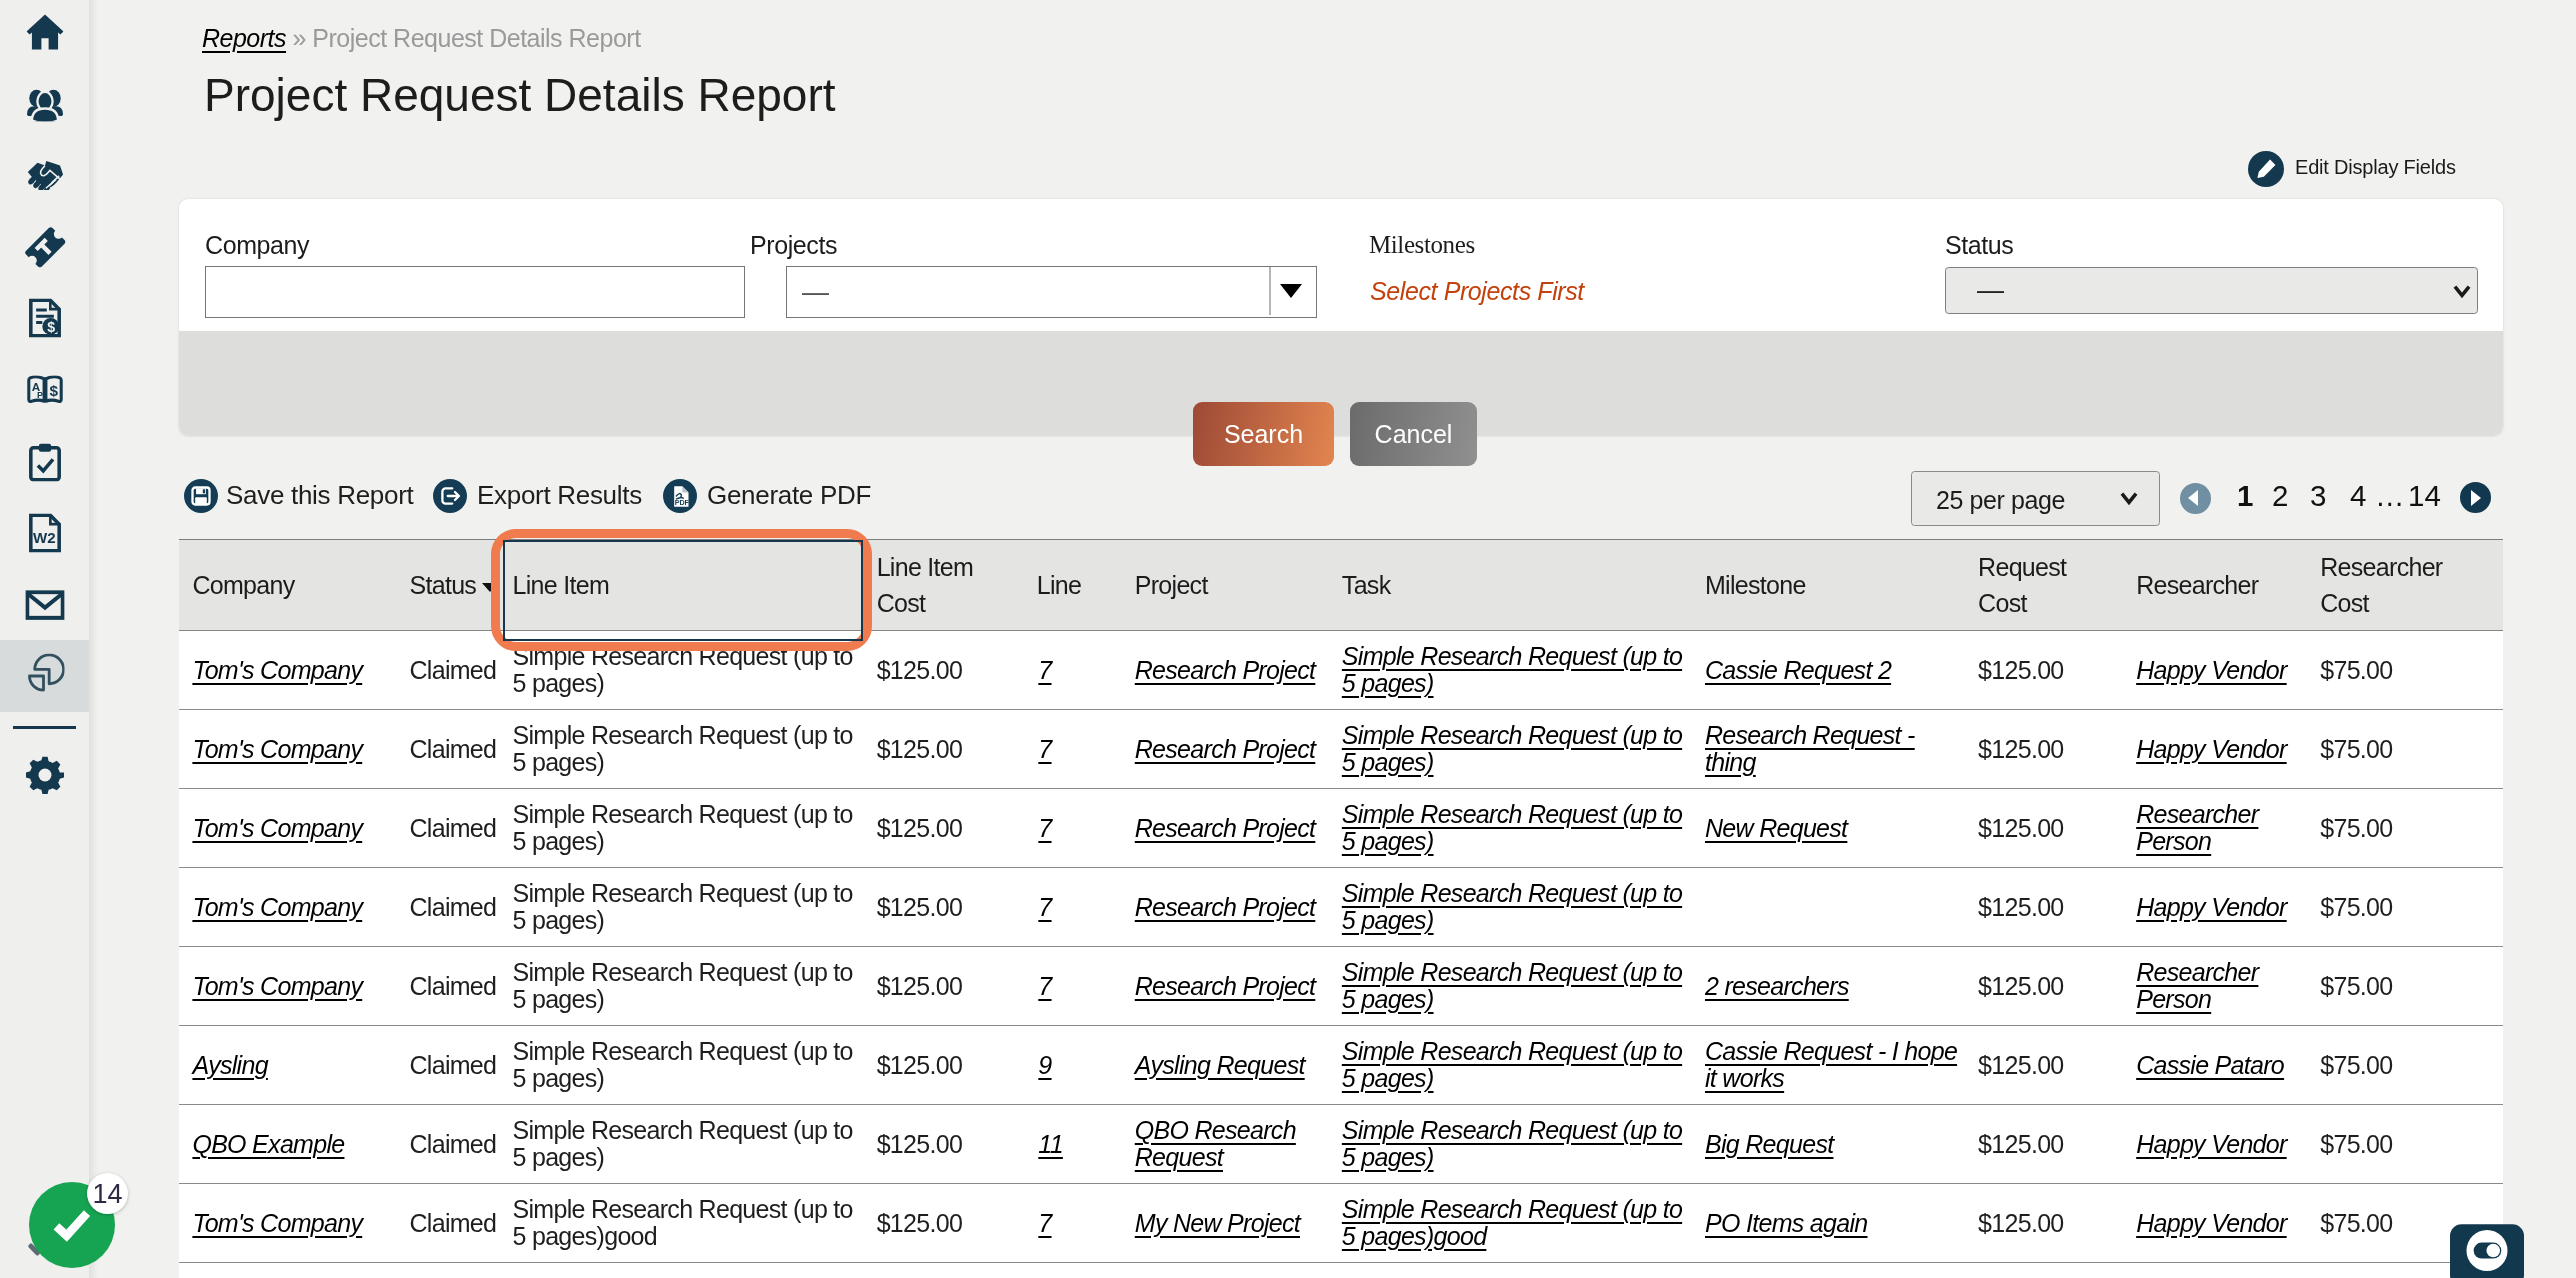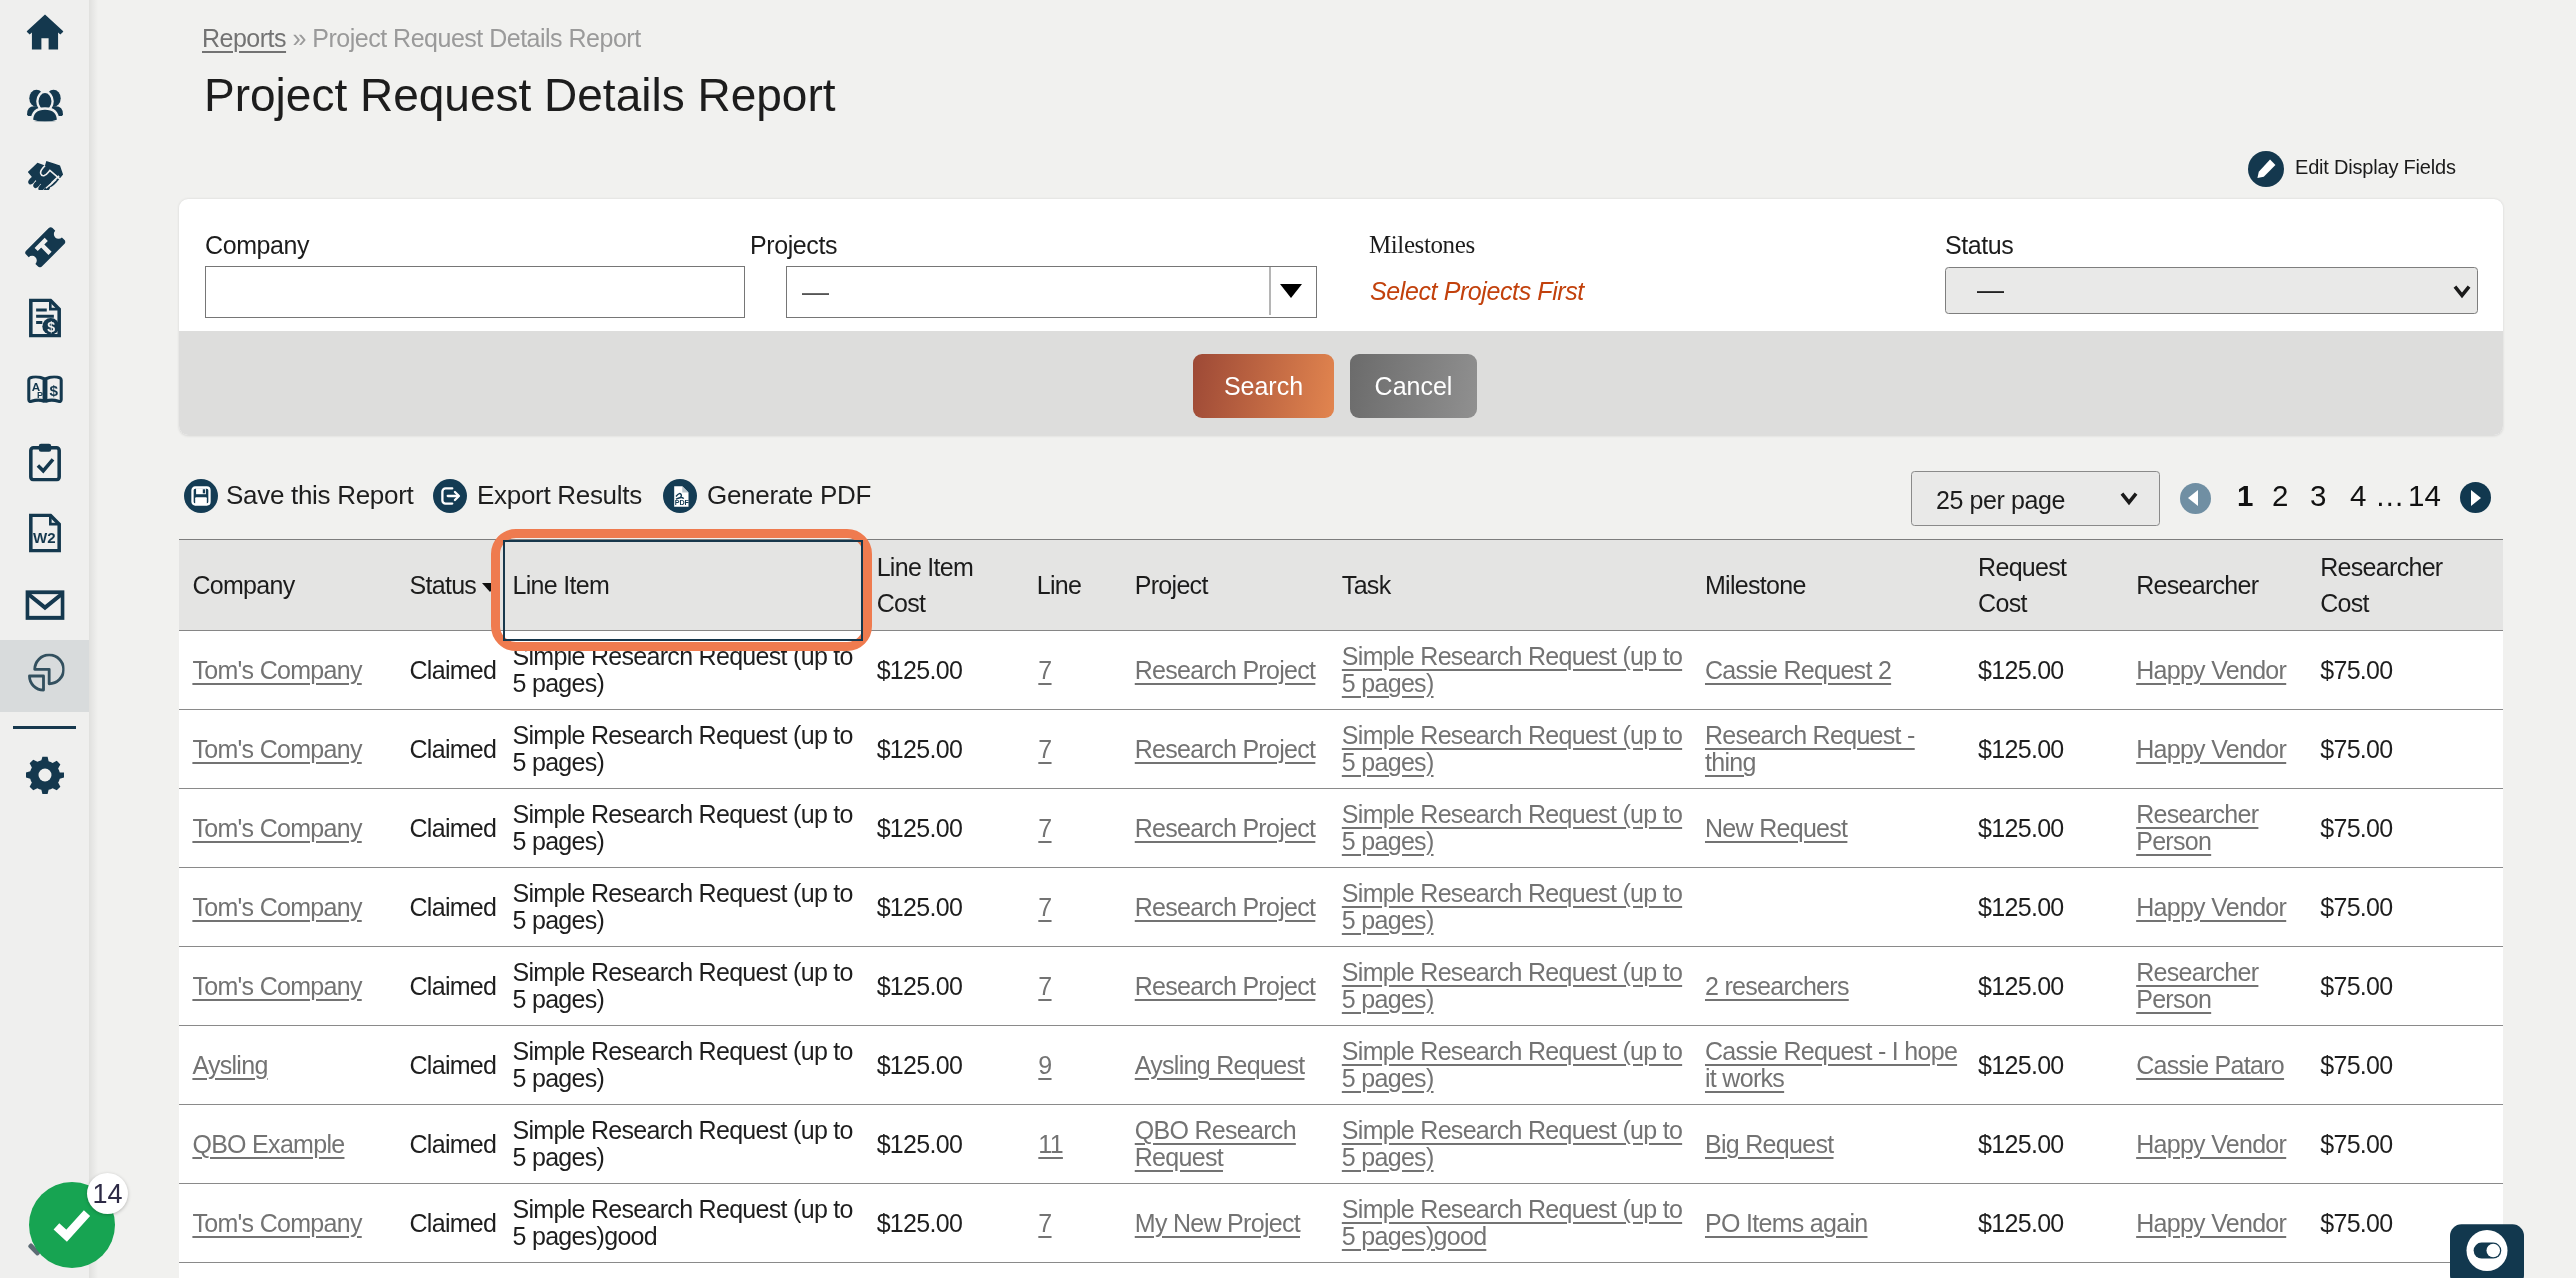--- a/index.html
+++ b/index.html
@@ -1,19 +1,19 @@
 <!DOCTYPE html>
 <html style="font-size:14.3px"><head>
 <meta charset="utf-8">
 <style>
   * { margin:0; padding:0; box-sizing:border-box; }
   html,body { width:2576px; height:1278px; overflow:hidden; }
   body { font-family:"Liberation Sans", sans-serif; background:#f1f1ef; position:relative; color:#1e1e1e; }
   .abs { position:absolute; }
-  a.lnk { color:#737373; text-decoration:underline; text-underline-offset:3.6px; text-decoration-thickness:1.8px; }
+  a.lnk { color:#000000; text-decoration:underline; text-underline-offset:3.6px; text-decoration-thickness:1.8px;font-style:italic; }
 
   
   #sidebar { position:absolute; left:0; top:0; width:89px; height:1278px; background:#efefee; }
   #sidebar .shadow { position:absolute; right:-9px; top:0; width:9px; height:100%;
       background:linear-gradient(to right, rgba(0,0,0,0.07), rgba(0,0,0,0)); }
   .icn { position:absolute; left:45px; transform:translate(-50%,-50%); }
   #sb-active { position:absolute; left:0; top:640px; width:89px; height:72px; background:#d8dbdc; }
   #sb-div { position:absolute; left:13.4px; top:726px; width:63px; height:2.7px; background:#16384e; }
 
   
@@ -23,21 +23,21 @@
   #editfields { position:absolute; left:2248px; top:151px; }
   #editfields .txt { position:absolute; left:47px; top:4.5px; font-size:20px; letter-spacing:-0.2px; color:#1b1b1b; white-space:nowrap; }
 
   
   #panel { position:absolute; left:179px; top:199px; width:2324px; height:236px; background:#fff;
            border-radius:9px; overflow:hidden; box-shadow:0 0.9px 2.7px rgba(0,0,0,0.12); }
   #panel .graybar { position:absolute; left:0; top:132px; width:100%; height:104px; background:#dddddc; }
   .flabel { position:absolute; font-size:25px; letter-spacing:-0.4px; color:#1c1c1c; }
   .finput { position:absolute; background:#fff; border:1.8px solid #767676; }
   .btn { position:absolute; height:64px; border-radius:9px; color:#fff; font-size:25px;
-         display:flex; align-items:center; justify-content:center; }
+         display:flex; align-items:center; justify-content:center;margin-top:48px; }
   #btn-search { left:1193px; top:354px; width:141px; background:linear-gradient(100deg,#9d4936,#e2854f); }
   #btn-cancel { left:1350px; top:354px; width:127px; background:linear-gradient(100deg,#6b6b6b,#909090); }
 
   
   .toolitem { position:absolute; top:480px; font-size:26px; letter-spacing:-0.3px; color:#1e1e1e; line-height:30px; }
   .pagenum { position:absolute; top:480px; font-size:29.5px; color:#111; line-height:32px; }
 
   
   #tbl { position:absolute; left:179px; top:539px; width:2324px; border-collapse:collapse; table-layout:fixed;
          font-size:25px; letter-spacing:-0.7px; }

